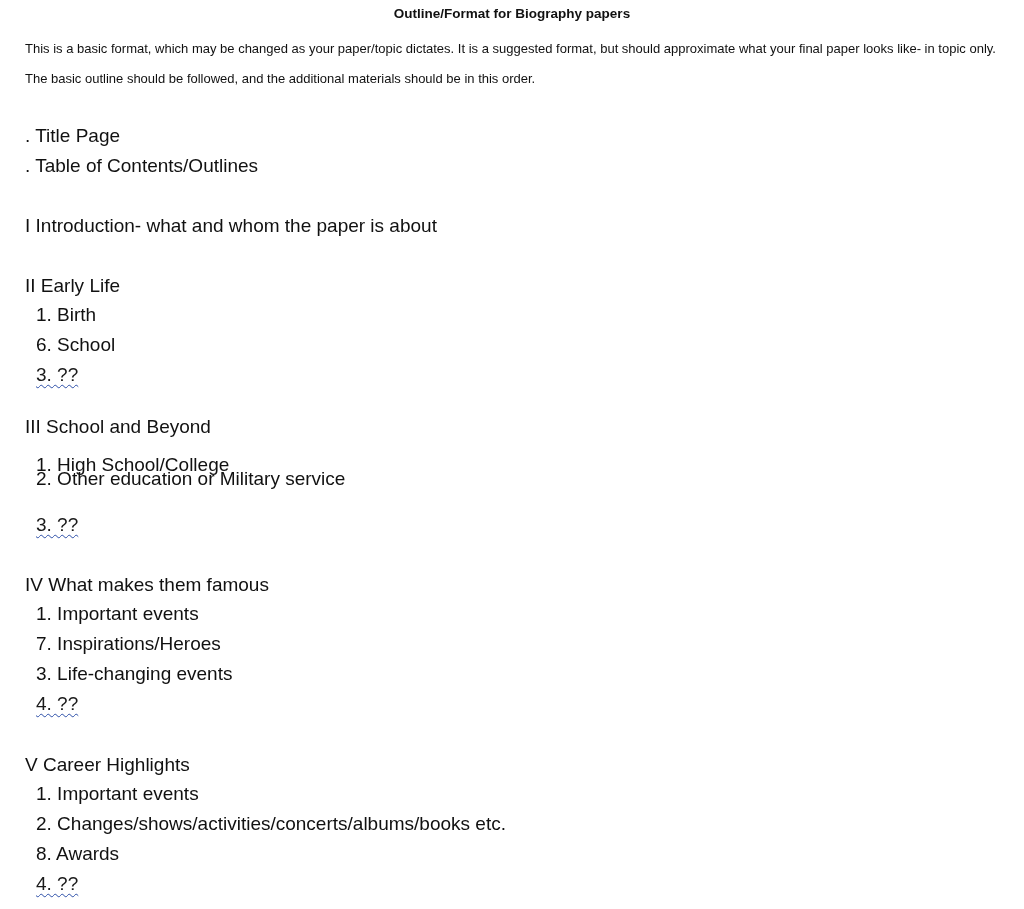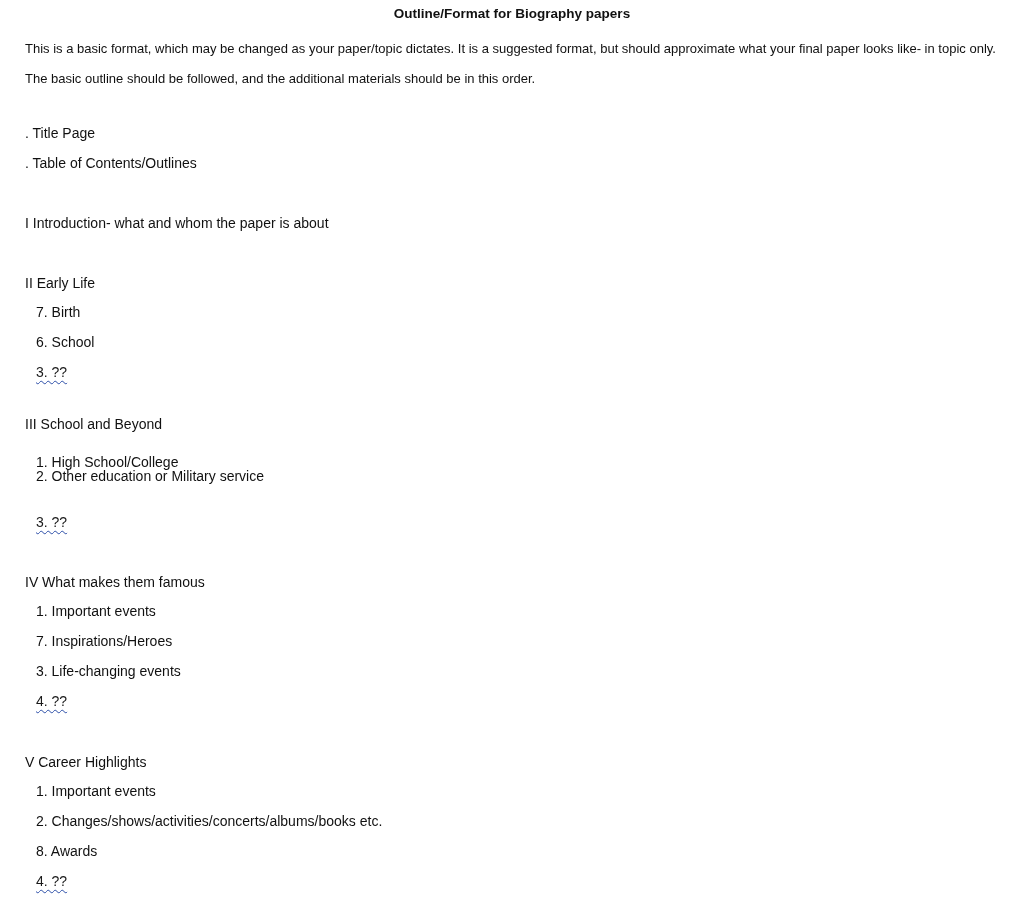--- a/index.html
+++ b/index.html
@@ -10,21 +10,21 @@
   }
   .title {
     position: absolute; top: 6px; left: 0; width: 1024px; text-align: center;
     font-weight: bold; font-size: 13.5px;
   }
   .intro {
     position: absolute; left: 25px; top: 34px; width: 980px;
     font-size: 13px; line-height: 30px;
   }
   .line {
-    position: absolute; left: 25px; font-size: 14px; white-space: nowrap;
+    position: absolute; left: 25px; font-size: 19px; white-space: nowrap;
   }
   .sub { left: 36px; }
   .wavy {
     color: #1a1a1a;
     text-decoration: underline wavy #2d4fa8;
     text-underline-offset: 3px;
     text-decoration-thickness: 1px;
   }
 </style>
 </head>
@@ -33,21 +33,21 @@
 <div>
   <div class="title">Outline/Format for Biography papers</div>
   <div class="intro">This is a basic format, which may be changed as your paper/topic dictates. It is a suggested format, but should approximate what your final paper looks like- in topic only. The basic outline should be followed, and the additional materials should be in this order.</div>
 
   <div class="line" style="top:125px">. Title Page</div>
   <div class="line" style="top:155px">. Table of Contents/Outlines</div>
 
   <div class="line" style="top:215px">I Introduction- what and whom the paper is about</div>
 
   <div class="line" style="top:275px">II Early Life</div>
-  <div class="line sub" style="top:304px">7. Birth</div>
+  <div class="line sub" style="top:304px">1. Birth</div>
   <div class="line sub" style="top:334px">6. School</div>
   <div class="line sub wavy" style="top:364px">3. ??</div>
 
   <div class="line" style="top:416px">III School and Beyond</div>
   <div class="line sub" style="top:454px">1. High School/College</div>
   <div class="line sub" style="top:468px">2. Other education or Military service</div>
   <div class="line sub wavy" style="top:514px">3. ??</div>
 
   <div class="line" style="top:574px">IV What makes them famous</div>
   <div class="line sub" style="top:603px">1. Important events</div>

